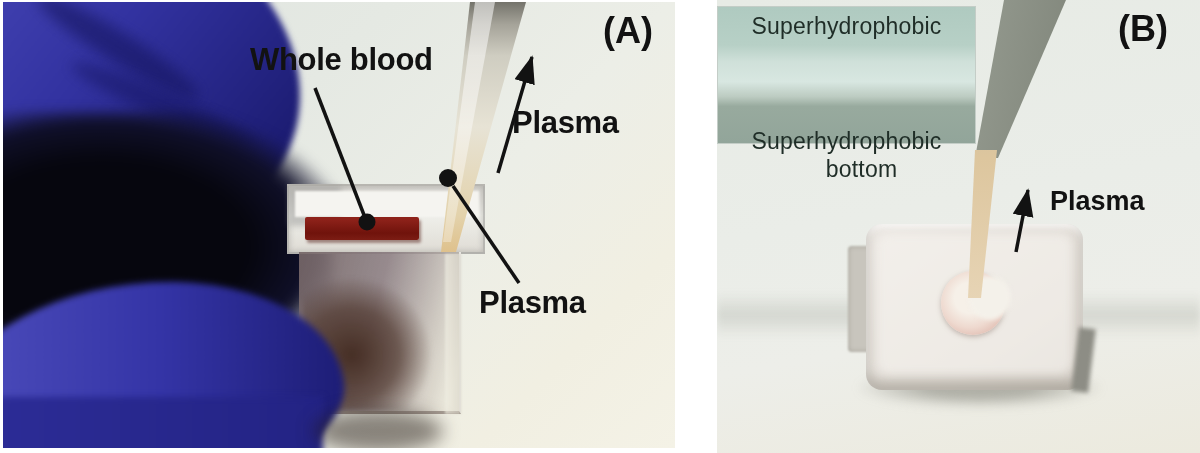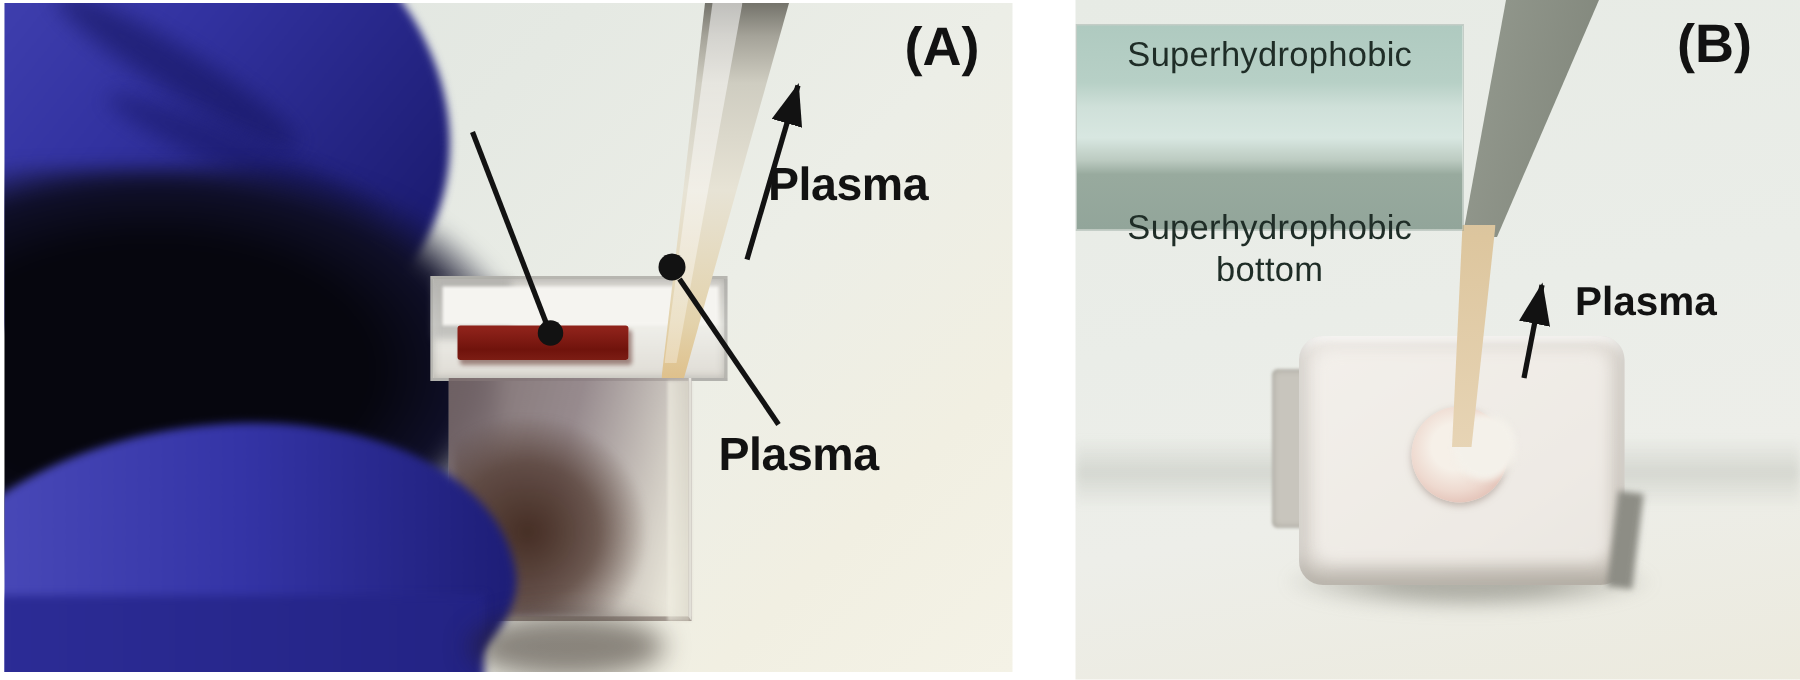--- a/index.html
+++ b/index.html
@@ -82,21 +82,21 @@
   .portB-cap { left:252px; top:276px; width:42px; height:44px; border-radius:50%;
     background:#f4f1ea; filter:blur(2px); }
   .pipetteB-barrel { left:0; top:0; width:483px; height:453px;
     clip-path:polygon(287px 0, 349px 0, 281px 158px, 258px 158px);
     background:linear-gradient(100deg,#c3c7be 5%,#9aa095 40%,#787d72 75%,#6b7066 100%); }
   .pipetteB-tip { left:0; top:0; width:483px; height:453px;
     clip-path:polygon(258px 150px, 280px 150px, 264px 298px, 251px 298px);
     background:linear-gradient(180deg,#bdb6a2 0%,#ddc69e 35%,#e8d6b8 70%,#f2e9da 100%); }
 
   
-  .inset { left:1px; top:17px; width:257px; height:136px;
+  .inset { left:1px; top:7px; width:257px; height:136px;
     background:linear-gradient(180deg,#afcac0 0%,#b7d0c6 28%,#cfe0d9 40%,#d8e7e1 55%,#bccbc1 66%,#98aa9e 73%,#92a59a 100%);
     box-shadow:0 0 0 1px rgba(130,150,140,0.35); }
   .inset-text { width:100%; text-align:center; color:#1f2d27; font-size:23px; font-weight:500;
     letter-spacing:0.2px; }
   .droplet { left:30px; top:72px; width:192px; height:47px;
     background:linear-gradient(180deg,#95363b 0%,#7d2026 35%,#6c161c 80%,#7a252c 100%);
     border-radius:26px 26px 16px 16px / 34px 34px 12px 12px;
     display:flex; align-items:center; justify-content:center;
     box-shadow:0 2px 3px rgba(80,40,40,0.35); }
   .droplet-hl1 { left:22px; top:6px; width:34px; height:10px; border-radius:50%;
@@ -145,20 +145,21 @@
         <path d="M0,0 L8,3 L0,6 Z" fill="#121212"></path>
       </marker>
     </defs>
     <line x1="312" y1="86" x2="361" y2="213" stroke="#121212" stroke-width="3.5"></line>
     <circle cx="364" cy="220" r="8.5" fill="#121212"></circle>
     <circle cx="445" cy="176" r="9" fill="#121212"></circle>
     <line x1="450" y1="184" x2="516" y2="281" stroke="#121212" stroke-width="3.5"></line>
     <line x1="495" y1="171" x2="529" y2="55" stroke="#121212" stroke-width="3.5" marker-end="url(#ahA)"></line>
   </svg>
 
+  <div class="lbl lbl-a" style="left:247px; top:40px;">Whole blood</div>
   <div class="lbl lbl-a" style="left:509px; top:103px;">Plasma</div>
   <div class="lbl lbl-a" style="left:476px; top:283px;">Plasma</div>
   <div class="lbl tag" style="left:600px; top:8px;">(A)</div>
 </div>
 
 <div id="panelB" class="panel">
 
   <div class="abs b-table-band"></div>
   <div class="abs devB-floor-shadow"></div>
   <div class="abs devB-tab"></div>
@@ -179,15 +180,15 @@
     </defs>
     <line x1="299" y1="252" x2="311" y2="190" stroke="#121212" stroke-width="3.5" marker-end="url(#ahB)"></line>
   </svg>
 
   <div class="lbl lbl-b-plasma" style="left:333px; top:186px;">Plasma</div>
   <div class="lbl tag" style="left:401px; top:8px;">(B)</div>
 
   <div class="abs inset">
     <div class="abs inset-text" style="top:6px;">Superhydrophobic</div>
     <div class="abs inset-text" style="top:121px;">Superhydrophobic</div>
-    <div class="abs inset-text" style="top:149px;">bottom</div>
+    <div class="abs inset-text" style="top:149px;margin-left:15px;">bottom</div>
   </div>
 </div>
 
 </body></html>

